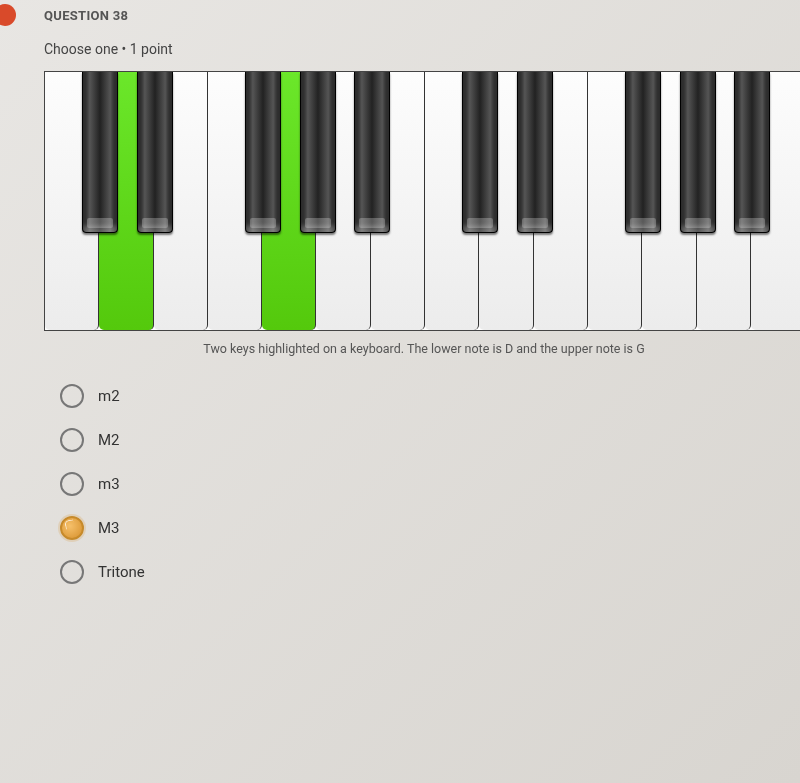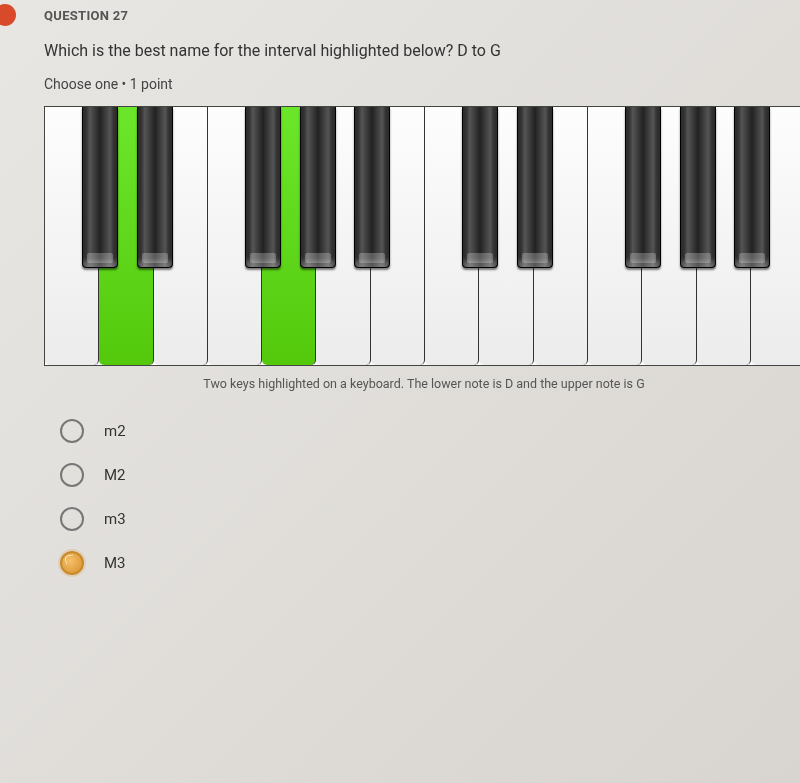--- a/index.html
+++ b/index.html
@@ -95,21 +95,21 @@
     text-align: center;
     width: 760px;
     margin: 10px 0 18px 24px;
   }
   .answers {
     margin-left: 40px;
   }
   .answer {
     display: flex;
     align-items: center;
-    gap: 20px;
+    gap: 14px;
     padding: 10px 0;
     cursor: pointer;
   }
   .radio {
     width: 20px;
     height: 20px;
     border: 2px solid #777;
     border-radius: 50%;
     background: transparent;
     flex: 0 0 auto;
@@ -133,22 +133,21 @@
   .answer-label {
     font-size: 15px;
     color: #333;
   }
 </style>
 </head>
 <body>
 
 <div class="page">
   <div class="marker"></div>
-  <div class="q-header">QUESTION 27</div>
-  <div class="q-text">Which is the best name for the interval highlighted below? D to G</div>
+  <div class="q-header">QUESTION 38</div>
   <div class="instruction">Choose one • 1 point</div>
 
   <div class="kbd-wrap">
     <div class="white-keys" id="white-keys">
         <div class="white-key"></div>
         <div class="white-key hl"></div>
         <div class="white-key"></div>
         <div class="white-key"></div>
         <div class="white-key hl"></div>
         <div class="white-key"></div>
@@ -187,14 +186,18 @@
         <div class="answer-label">M2</div>
       </div>
       <div class="answer">
         <div class="radio"></div>
         <div class="answer-label">m3</div>
       </div>
       <div class="answer">
         <div class="radio hover"></div>
         <div class="answer-label">M3</div>
       </div>
+      <div class="answer">
+        <div class="radio"></div>
+        <div class="answer-label">Tritone</div>
+      </div>
     </div>
 </div>
 
 </body></html>

